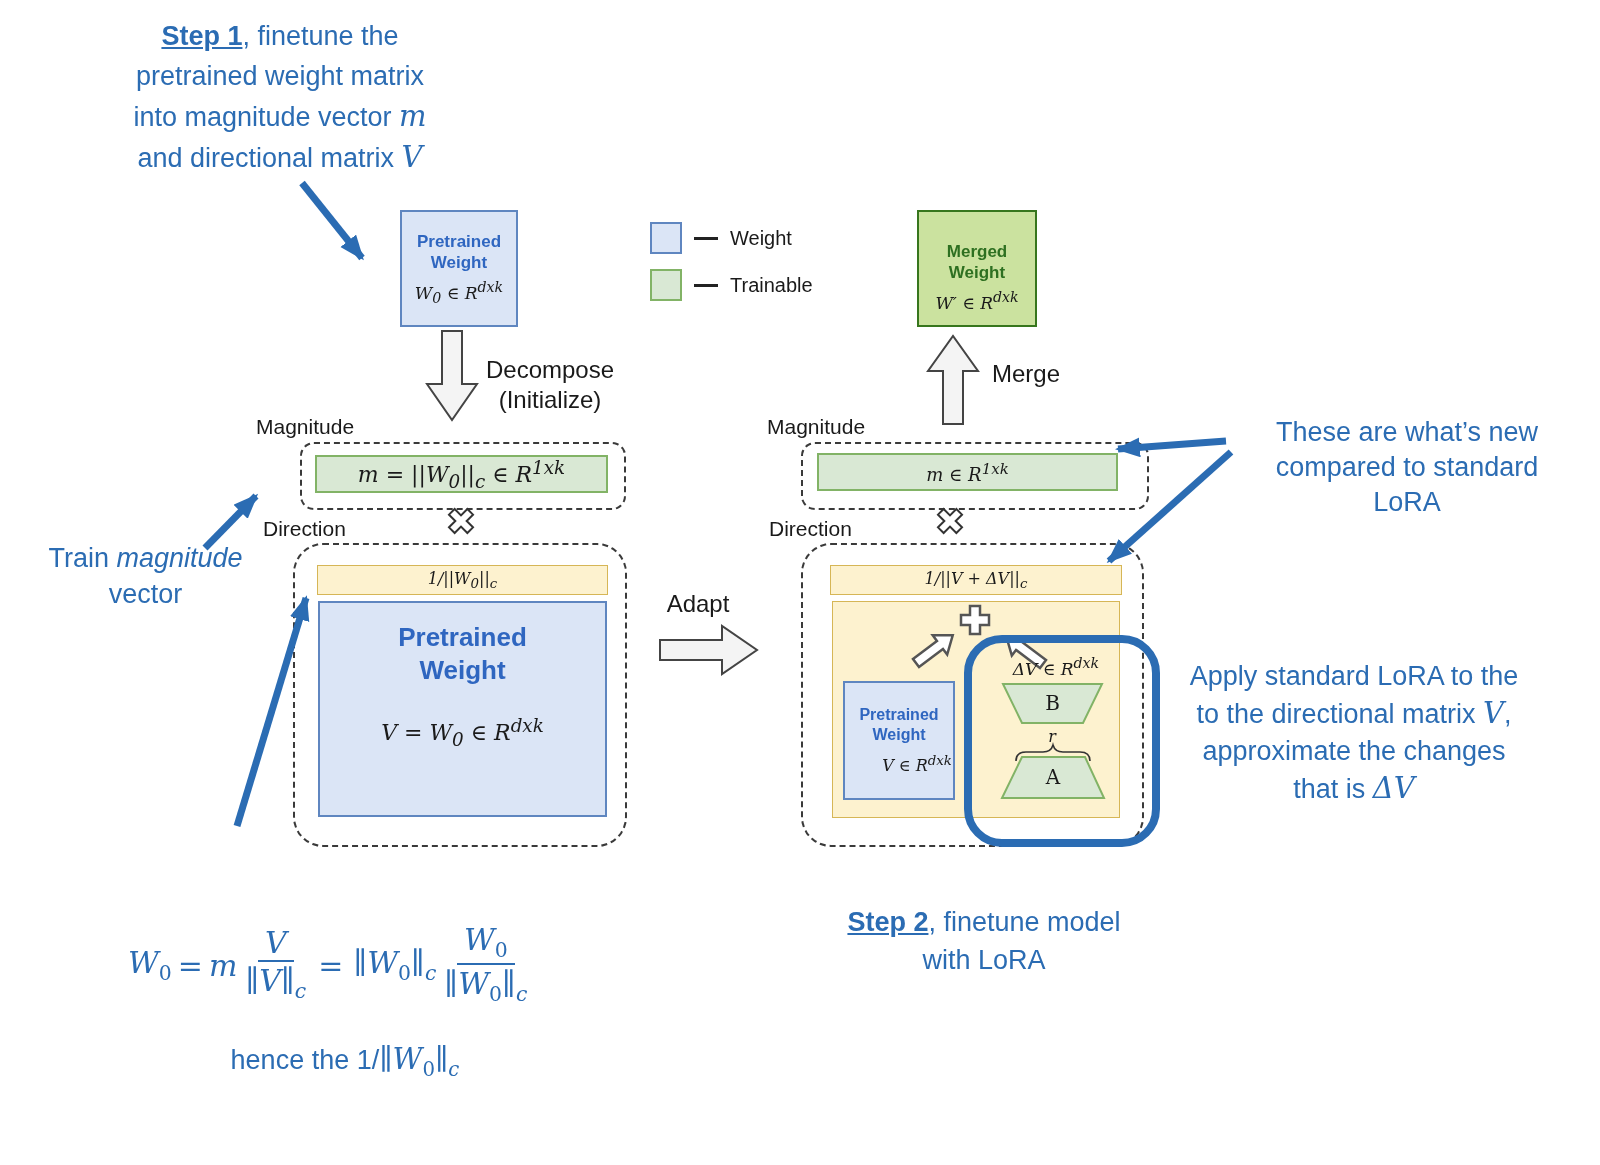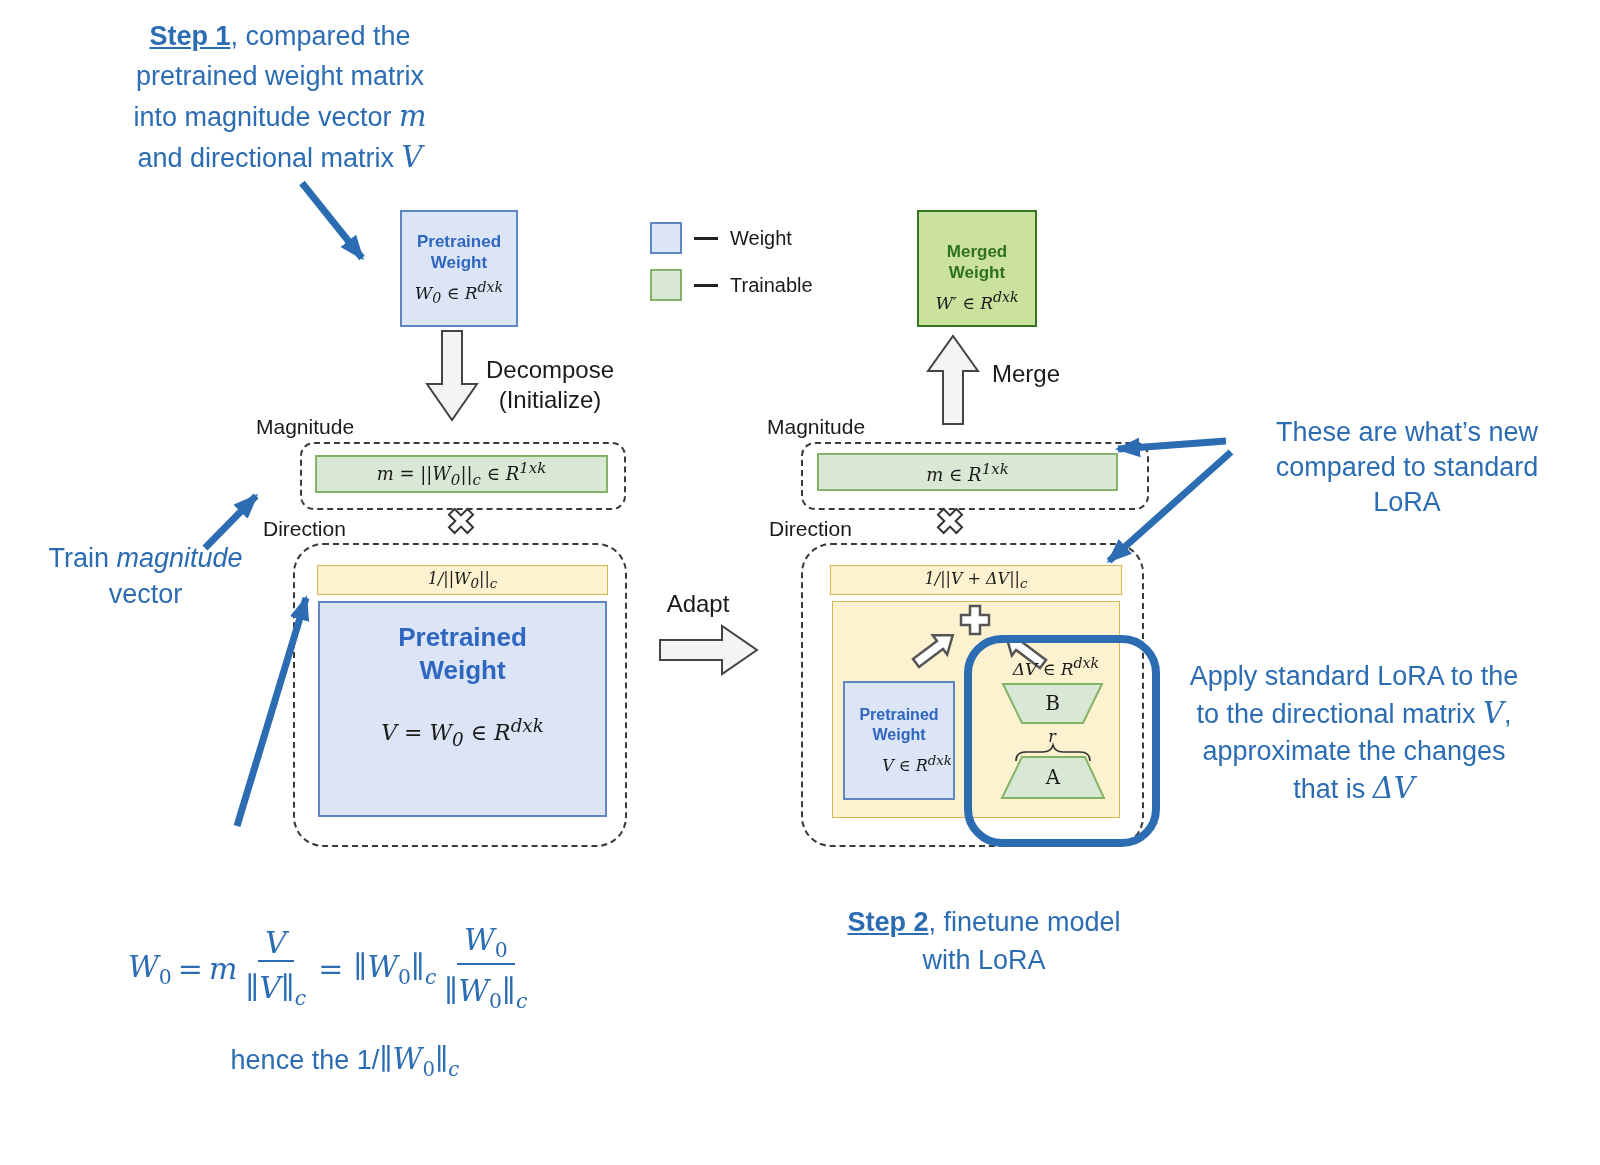--- a/index.html
+++ b/index.html
@@ -20,30 +20,30 @@
   .blackmath{font-family:"DejaVu Serif",serif;font-style:italic;color:#1a1a1a;}
   .boxtitle{color:var(--box-blue-text);font-weight:bold;}
   .dashedbox{border:2px dashed #3a3a3a;}
   .fillbox{box-sizing:border-box;display:flex;flex-direction:column;align-items:center;justify-content:center;}
   .bar{box-sizing:border-box;display:flex;align-items:center;justify-content:center;}
   .green{background:var(--green-fill);border:2px solid var(--green-border);}
   .yellow{background:var(--yellow-fill);border:1.5px solid var(--yellow-border);}
   .bluefill{background:var(--box-blue-fill);border:2px solid var(--box-blue-border);}
   .frac{display:inline-flex;flex-direction:column;align-items:center;vertical-align:middle;margin:0 2px;}
   .frac .num{border-bottom:2.5px solid var(--blue-text);padding:0 7px 2px 7px;line-height:1.05;}
-  .frac .den{line-height:1.15;padding-top:9px;}
+  .frac .den{line-height:1.15;padding-top:2px;}
   svg{position:absolute;left:0;top:0;pointer-events:none;}
 </style>
 </head>
 <body>
 
 <div id="canvas">
 
   <div class="abs note" style="left:60px;top:16px;width:440px;font-size:27px;line-height:40px;">
-    <div><span class="bold-ul">Step 1</span><span>, compared the</span></div>
+    <div><span class="bold-ul">Step 1</span><span>, finetune the</span></div>
     <div>pretrained weight matrix</div>
     <div><span>into magnitude vector </span><span class="math" style="font-size:29px;">m</span></div>
     <div><span>and directional matrix </span><span class="math" style="font-size:29px;">V</span></div>
   </div>
 
   <div class="abs fillbox bluefill" style="left:400px;top:210px;width:118px;height:117px;">
     <div class="boxtitle" style="font-size:17px;line-height:21px;">Pretrained</div>
     <div class="boxtitle" style="font-size:17px;line-height:21px;margin-bottom:6px;">Weight</div>
     <div class="blackmath" style="font-size:17px;"><span>W</span><sub class="rm">0</sub><span class="rm"> ∈ R</span><sup>dxk</sup></div>
   </div>
@@ -70,21 +70,21 @@
   <div class="abs" style="left:460px;top:355px;width:180px;text-align:center;font-size:24px;line-height:30px;">
     <div>Decompose</div>
     <div>(Initialize)</div>
   </div>
   <div class="abs" style="left:992px;top:360px;font-size:24px;text-align:right;">Merge</div>
   <div class="abs" style="left:648px;top:590px;width:100px;text-align:center;font-size:24px;">Adapt</div>
 
   <div class="abs" style="left:256px;top:415px;font-size:21px;">Magnitude</div>
   <div class="abs dashedbox" style="left:300px;top:442px;width:322px;height:64px;border-radius:14px;"></div>
   <div class="abs bar green" style="left:315px;top:455px;width:293px;height:38px;">
-    <span class="blackmath" style="font-size:18px;"><span>m = ||W</span><sub class="rm">0</sub><span>||</span><sub>c</sub><span class="rm"> ∈ R</span><sup>1xk</sup></span>
+    <span class="blackmath" style="font-size:22px;"><span>m = ||W</span><sub class="rm">0</sub><span>||</span><sub>c</sub><span class="rm"> ∈ R</span><sup>1xk</sup></span>
   </div>
 
   <div class="abs" style="left:263px;top:517px;font-size:21px;">Direction</div>
   <div class="abs dashedbox" style="left:293px;top:543px;width:330px;height:300px;border-radius:30px;"></div>
   <div class="abs bar yellow" style="left:317px;top:565px;width:291px;height:30px;">
     <span class="blackmath" style="font-size:16px;"><span class="rm">1/||W</span><sub class="rm">0</sub><span class="rm">||</span><sub>c</sub></span>
   </div>
   <div class="abs fillbox bluefill" style="left:318px;top:601px;width:289px;height:216px;justify-content:flex-start;padding-top:18px;">
     <div class="boxtitle" style="font-size:26px;line-height:33px;font-weight:bold;">Pretrained</div>
     <div class="boxtitle" style="font-size:26px;line-height:33px;">Weight</div>

